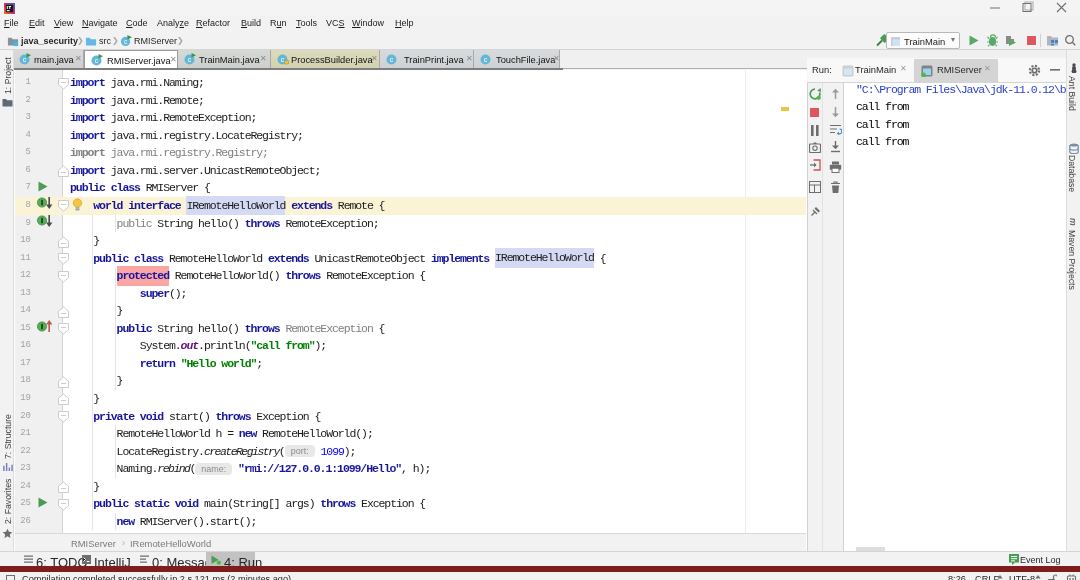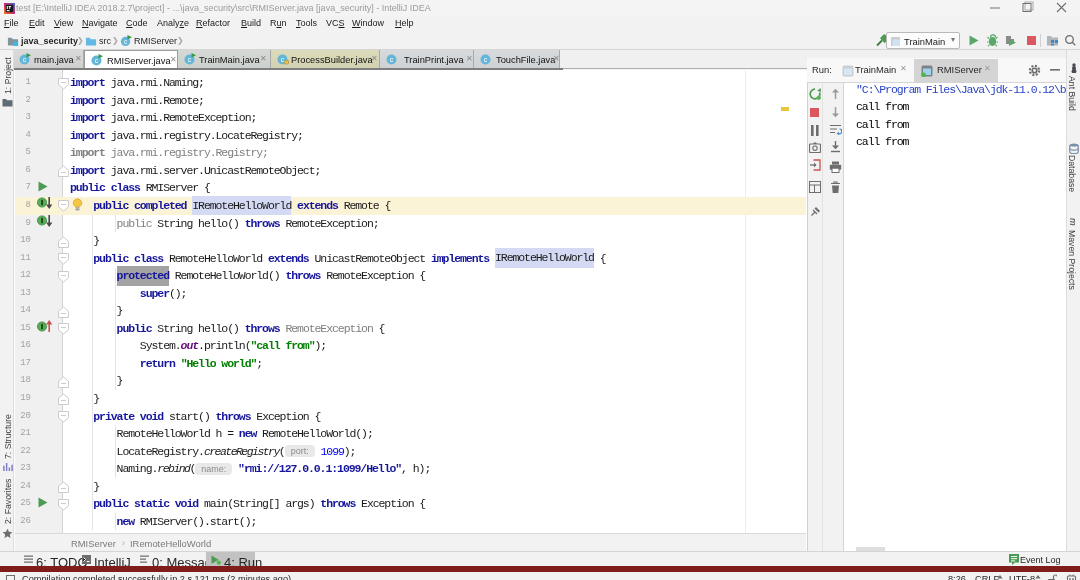--- a/index.html
+++ b/index.html
@@ -33,41 +33,40 @@
 #linenums{left:15px;top:74.2px;width:16px;text-align:right;color:#a3a3a3;font-size:9px;letter-spacing:0}
 #code{left:70px;top:74.2px;white-space:pre;color:#1a1a1a}
 .k{color:#16169c;font-weight:bold}
 .s{color:#008000;font-weight:bold}
 .sb{color:#16169c;font-weight:bold}
 .g{color:#808080}
 .n{color:#0000ff}
 .sf{color:#660e7a;font-weight:bold;font-style:italic}
 .sm{font-style:italic;letter-spacing:-1.55px}
 .hlid{background:#d4daf3;padding:3.3px 0}
-.hlw{background:#a3a3a3;padding:3.3px 0}
+.hlw{background:#fca5a5;padding:3.3px 0}
 .hint{display:inline-block;background:#e8e8e8;border-radius:4px;color:#8c8c8c;font-family:"Liberation Sans",sans-serif;font-size:9px;letter-spacing:0;padding:0 6px;line-height:12px;vertical-align:0.5px}
 .iguide{position:absolute;width:1px;background:#e4e4e4}
 
 #runpanel{left:807px;top:58px;width:259px;height:498px;background:#f2f2f2;border-top:1px solid #d5d5d5;border-left:1px solid #d0d0d0}
 #runhdr{left:807px;top:58px;width:259px;height:25px;background:#f8f8f8;border-bottom:1px solid #d5d5d5}
 #console{left:844px;top:83px;width:222px;height:473px;background:#fff}
 #context{left:856px;top:80.7px;width:210px;overflow:hidden;white-space:pre;color:#000}
 
 #crumbs2{left:15px;top:533px;width:791px;height:18px;background:#f2f2f2;border-top:1px solid #d9d9d9}
 #toolwinbar{left:0;top:551px;width:1080px;height:15px;background:#f2f2f2;border-top:1px solid #d5d5d5}
 .twb{position:absolute;top:2.5px;font-size:13px;color:#262626;white-space:nowrap}
 .twb u{text-decoration:underline}
 #statusbar{left:0;top:566px;width:1080px;height:14px;background:#f2f2f2;border-top:6px solid #7f1d1d}
 .sbt{position:absolute;top:2px;font-size:9.2px;color:#262626;white-space:nowrap}
 </style></head>
 <body>
 <div id="app">
 
 <div class="abs" id="titlebar"></div>
-<div class="abs" id="title-text">test [E:\IntelliJ IDEA 2018.2.7\project] - ...\java_security\src\RMIServer.java [java_security] - IntelliJ IDEA</div>
 <div class="abs" id="winctl">
 <svg style="position:absolute;left:4px;top:3px" width="11" height="11" viewBox="0 0 11 11">
         <defs>
           <linearGradient id="ij" x1="0" y1="1" x2="1" y2="0">
             <stop offset="0" stop-color="#f97a12"></stop>
             <stop offset="0.45" stop-color="#d42a74"></stop>
             <stop offset="1" stop-color="#3e66c6"></stop>
           </linearGradient>
         </defs>
         <rect width="11" height="11" fill="url(#ij)"></rect>
@@ -258,21 +257,21 @@
 <div class="abs mono" id="linenums">1<br>2<br>3<br>4<br>5<br>6<br>7<br>8<br>9<br>10<br>11<br>12<br>13<br>14<br>15<br>16<br>17<br>18<br>19<br>20<br>21<br>22<br>23<br>24<br>25<br>26</div>
 <div class="abs" id="iguides">
 <div class="iguide" style="left:92px;top:215px;height:315px"></div>
 <div class="abs mono" id="code"><span class="k">import</span> java.rmi.Naming;
 <span class="k">import</span> java.rmi.Remote;
 <span class="k">import</span> java.rmi.RemoteException;
 <span class="k">import</span> java.rmi.registry.LocateRegistry;
 <span class="g" style="font-weight:bold">import</span><span class="g"> java.rmi.registry.Registry;</span>
 <span class="k">import</span> java.rmi.server.UnicastRemoteObject;
 <span class="k">public class</span> RMIServer {
-    <span class="k">public completed</span> <span class="hlid">IRemoteHelloWorld</span> <span class="k">extends</span> Remote {
+    <span class="k">world interface</span> <span class="hlid">IRemoteHelloWorld</span> <span class="k">extends</span> Remote {
         <span class="g">public</span> String hello() <span class="k">throws</span> RemoteException;
     }
     <span class="k">public class</span> RemoteHelloWorld <span class="k">extends</span> UnicastRemoteObject <span class="k">implements</span> <span class="hlid">IRemoteHelloWorld</span> {
         <span class="k hlw">protected</span> RemoteHelloWorld() <span class="k">throws</span> RemoteException {
             <span class="k">super</span>();
         }
         <span class="k">public</span> String hello() <span class="k">throws</span> <span class="g">RemoteException</span> {
             System.<span class="sf">out</span>.println(<span class="s">"call from"</span>);
             <span class="k">return</span> <span class="s">"Hello world"</span>;
         }

